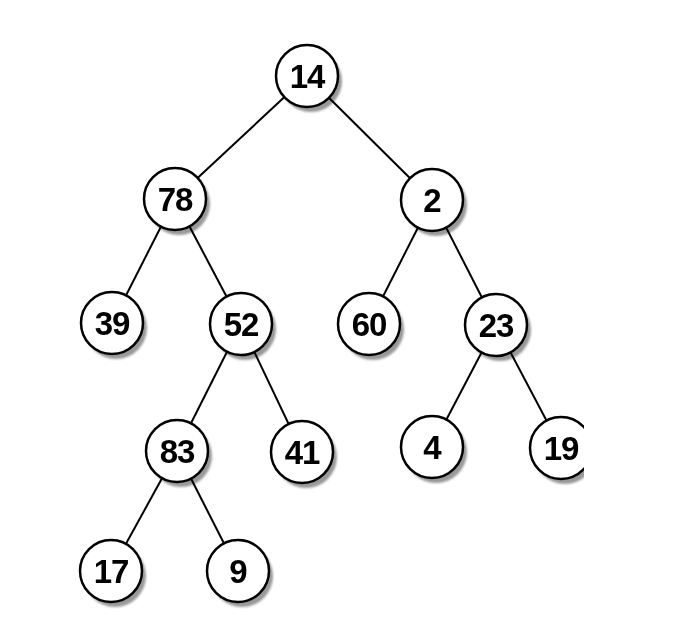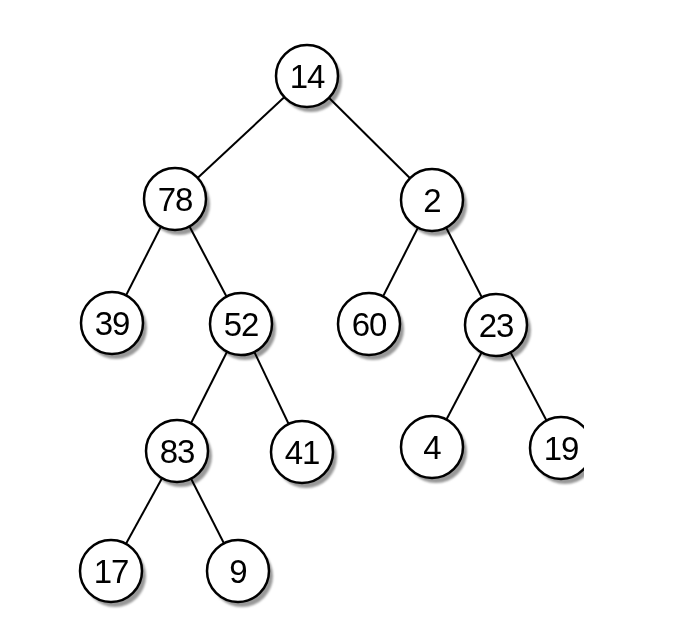--- a/index.html
+++ b/index.html
@@ -6,20 +6,21 @@
     margin: 0;
     padding: 0;
     background: #ffffff;
   }
   .canvas-wrap {
     position: relative;
     width: 584px;
     height: 628px;
     background: #ffffff;
     overflow: hidden;
+    font-weight: bold;
   }
   svg {
     display: block;
     font-family: "Liberation Sans", "DejaVu Sans", sans-serif;
   }
   svg text {
     user-select: none;
   }
 </style>
 </head>

